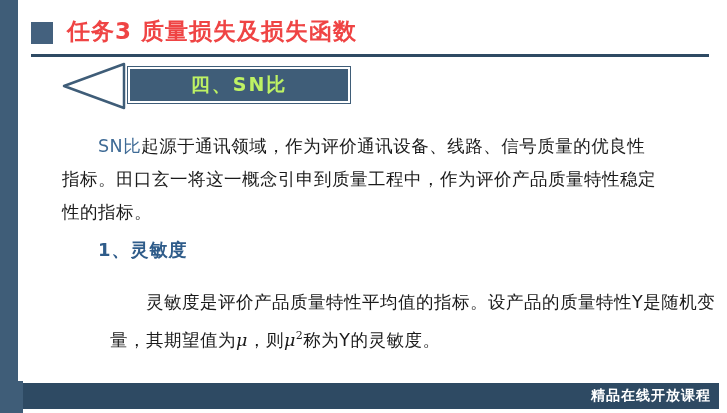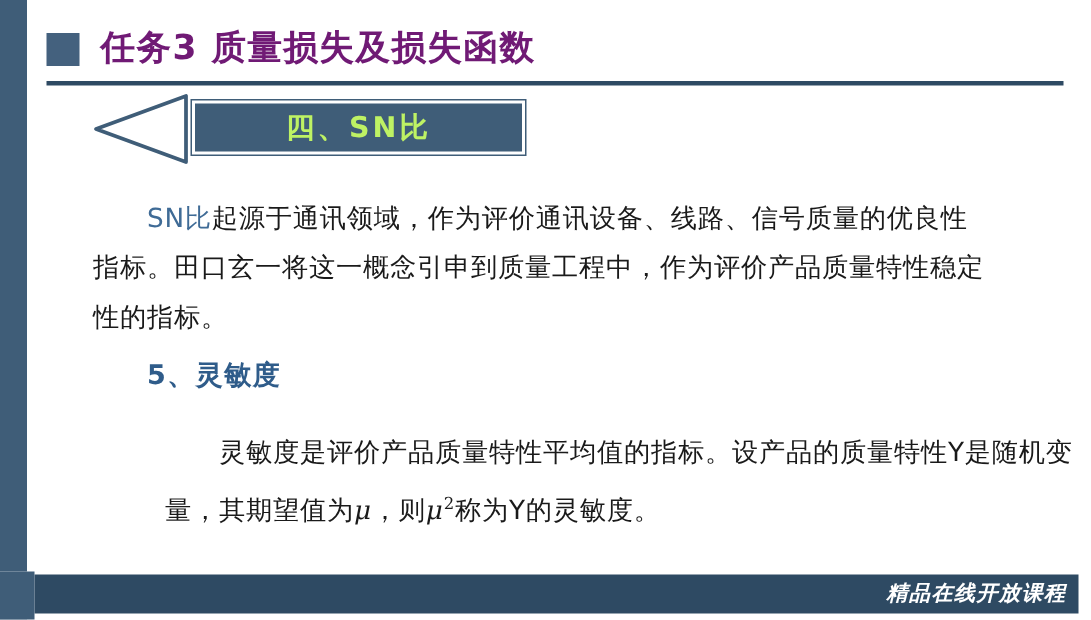--- a/index.html
+++ b/index.html
@@ -52,21 +52,21 @@
     width: 22px;
     height: 22px;
     background: #44617e;
   }
   .header-title {
     position: absolute;
     left: 44px;
     top: 2px;
     font-size: 23px;
     font-weight: bold;
-    color: #701a75;
+    color: #ef4444;
     letter-spacing: 1px;
     white-space: nowrap;
     font-family: "DejaVu Sans", "Liberation Sans", sans-serif;
   }
   .header-rule {
     position: absolute;
     left: 8px;
     top: 40px;
     right: 0;
     height: 3px;
@@ -152,21 +152,20 @@
     font-family: "DejaVu Serif", "Liberation Serif", serif;
   }
   
   .footer {
     position: absolute;
     left: 0;
     bottom: 0;
     width: 727px;
     height: 32px;
     background: #ffffff;
-    font-style: italic;
   }
   .footer-bar {
     position: absolute;
     left: 23px;
     bottom: 4px;
     right: 8px;
     height: 26px;
     background: #2e4a63;
   }
   .footer-text {
@@ -209,21 +208,21 @@
   </div>
 
   <div class="banner">
     <div class="banner-label">四、SN比</div>
   </div>
 
   <div class="para para-1">
     <span class="accent">SN比</span><span>起源于通讯领域，作为评价通讯设备、线路、信号质量的优良性指标。田口玄一将这一概念引申到质量工程中，作为评价产品质量特性稳定性的指标。</span>
   </div>
 
-  <div class="subhead">5、灵敏度</div>
+  <div class="subhead">1、灵敏度</div>
 
   <div class="para para-2">
     <span>灵敏度是评价产品质量特性平均值的指标。设产品的质量特性Y是随机变量，其期望值为</span><span class="mu">μ</span><span>，则</span><span class="mu">μ</span><span class="sup">2</span><span>称为Y的灵敏度。</span>
   </div>
 
   <div class="footer">
     <div class="footer-bar"></div>
     <div class="footer-strip"></div>
     <div class="footer-text">精品在线开放课程</div>
   </div>

